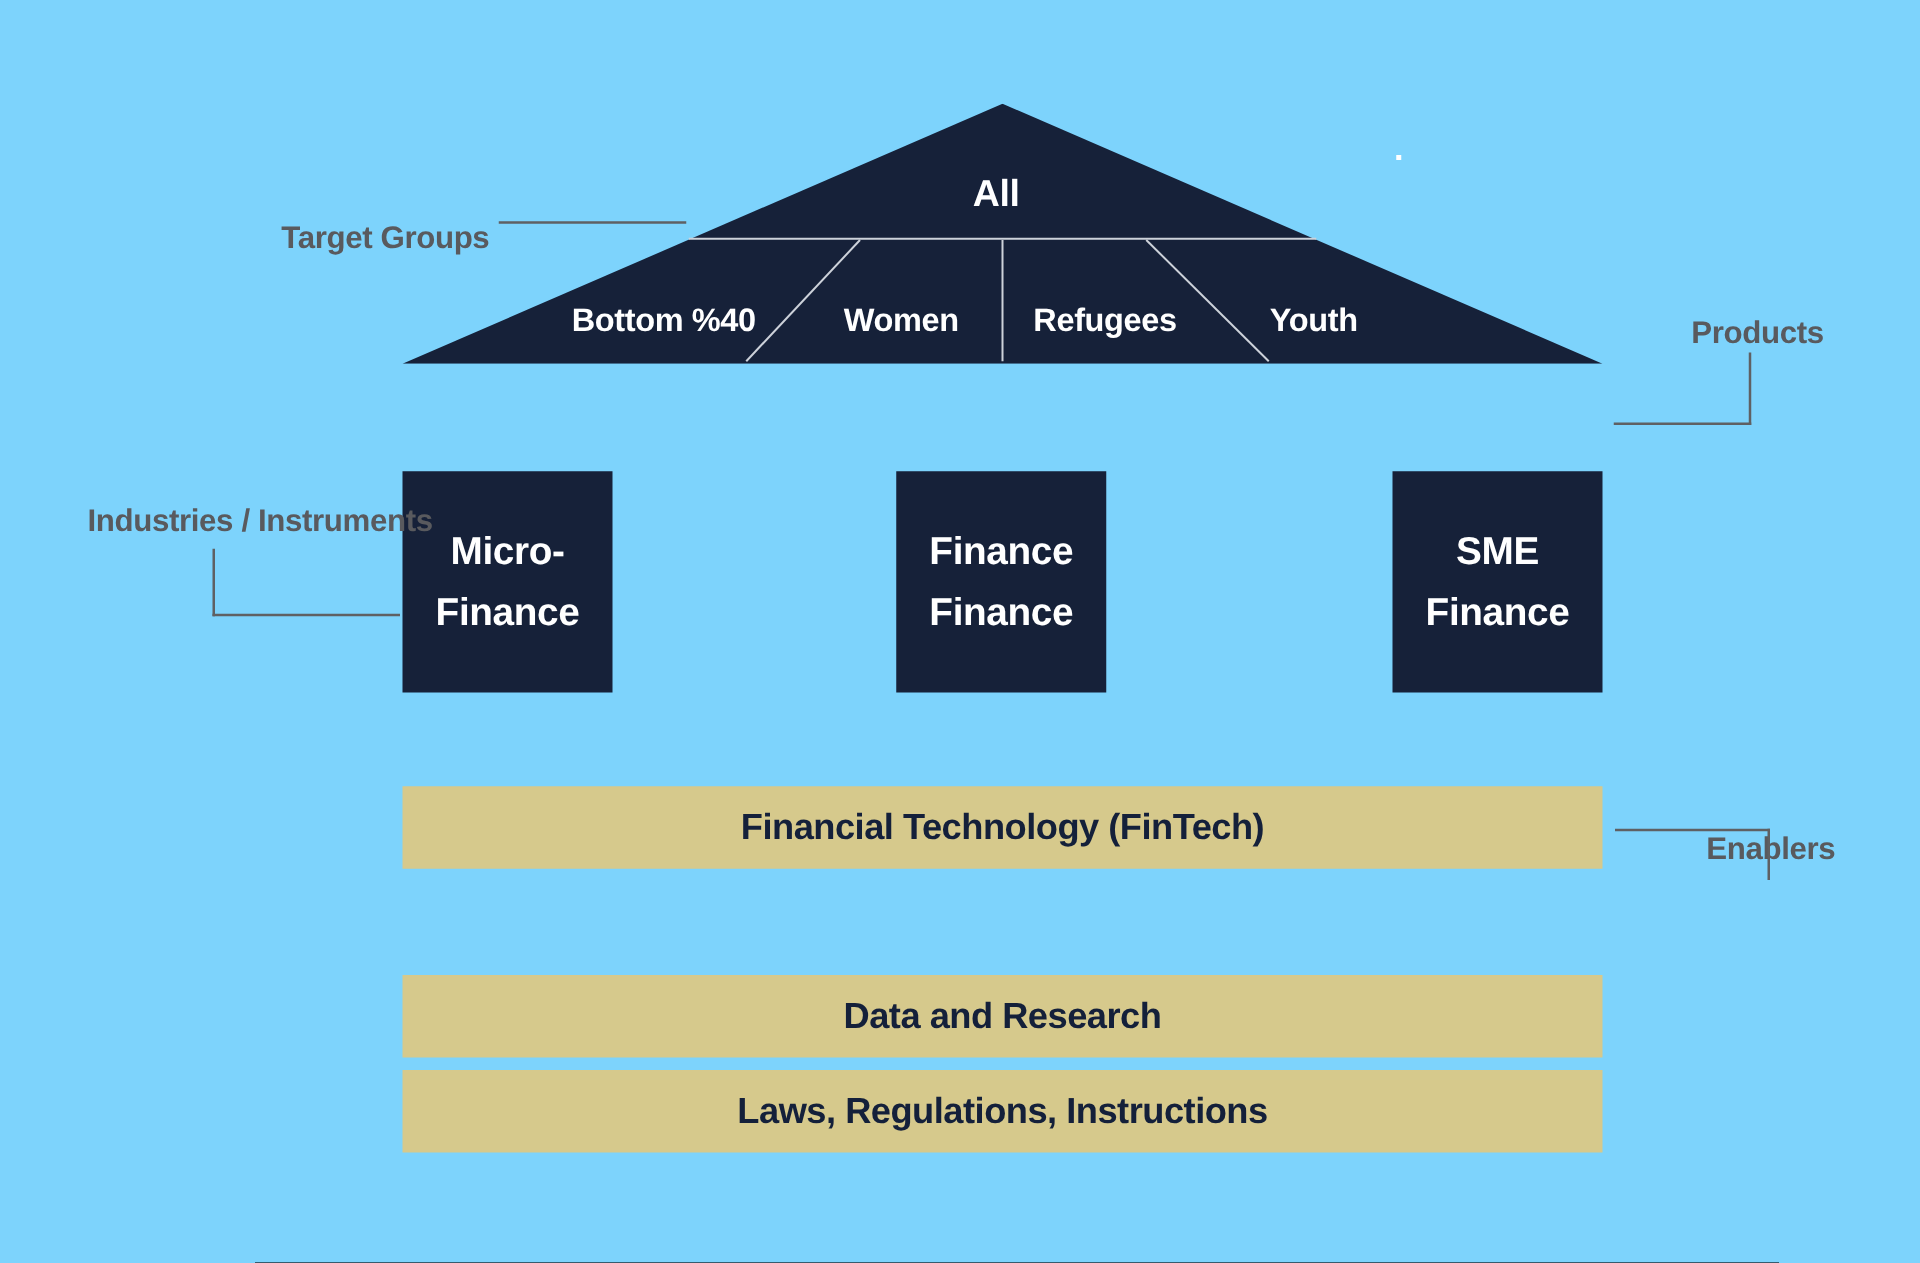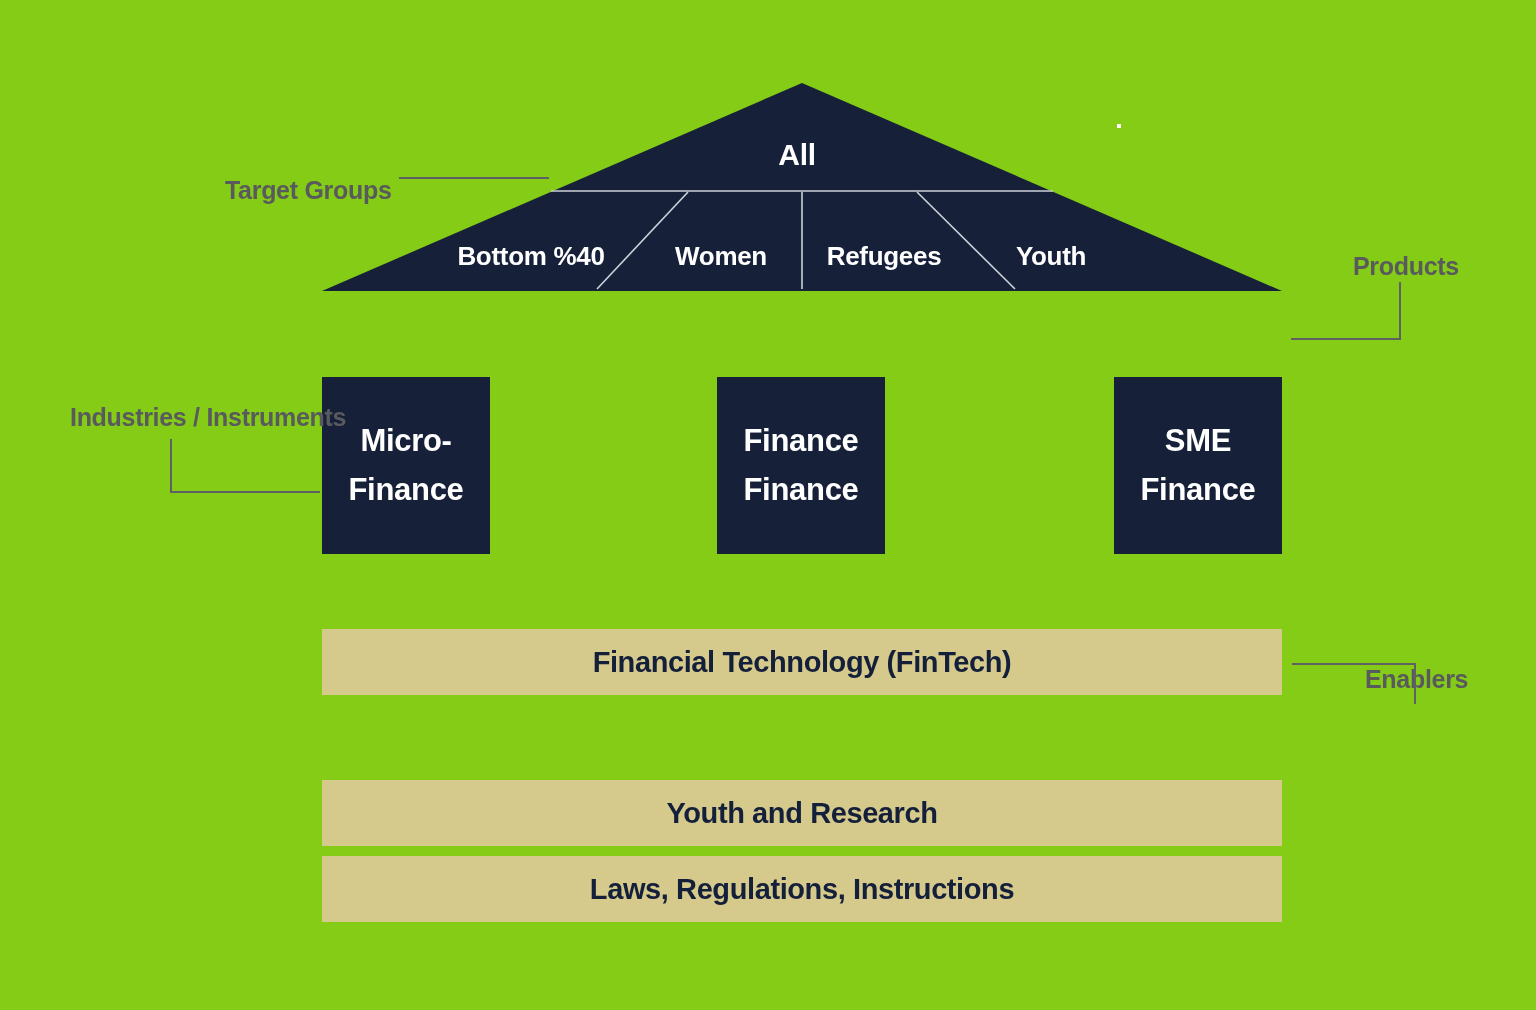--- a/index.html
+++ b/index.html
@@ -8,21 +8,21 @@
     background: #000000;
     width: 1536px;
     height: 1010px;
     overflow: hidden;
     font-family: "Liberation Sans", sans-serif;
   }
   .stage {
     position: relative;
     width: 1536px;
     height: 1010px;
-    background: #84cc16;
+    background: #7dd3fc;
   }
   
   .roof {
     position: absolute;
     left: 322px;
     top: 83px;
     width: 960px;
     height: 208px;
   }
   .roof polygon { fill: #162139; }
@@ -139,21 +139,21 @@
   </div>
   <div class="pillar pillar-3">
     <span>SME</span>
     <span>Finance</span>
   </div>
 
   <div class="bar bar-fintech">
     <span>Financial Technology (FinTech)</span>
   </div>
   <div class="bar bar-data">
-    <span>Youth and Research</span>
+    <span>Data and Research</span>
   </div>
   <div class="bar bar-laws">
     <span>Laws, Regulations, Instructions</span>
   </div>
 
   <div class="annot annot-target">Target Groups</div>
   <div class="annot annot-products">Products</div>
   <div class="annot annot-industries">Industries / Instruments</div>
   <div class="annot annot-enablers">Enablers</div>
 

